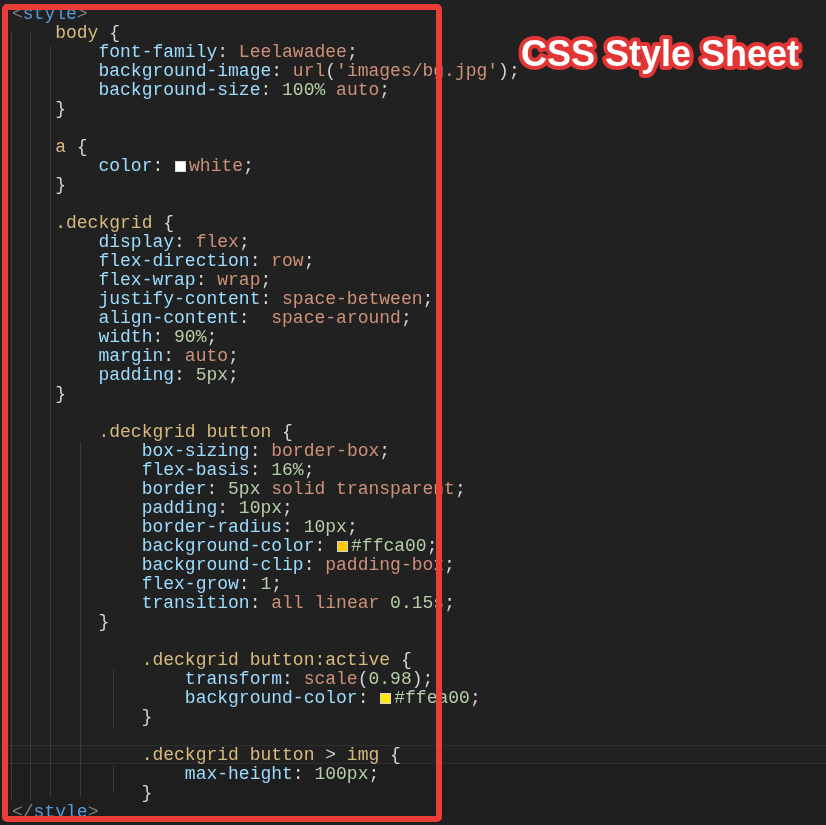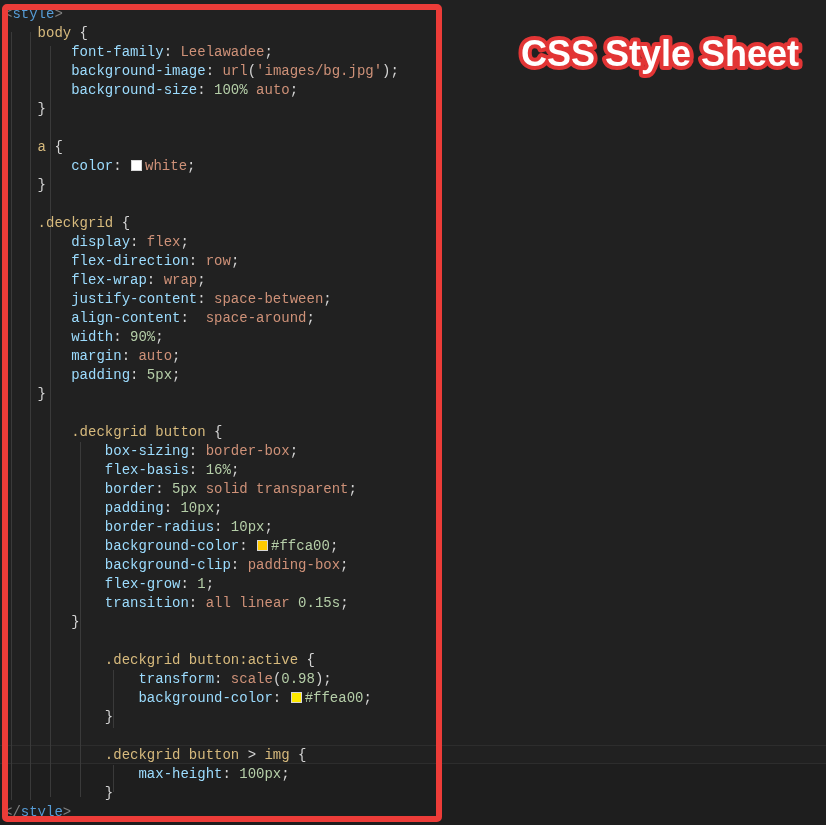--- a/index.html
+++ b/index.html
@@ -20,23 +20,23 @@
   .indent-guide{
     position:absolute;width:1px;background:#3a3a3a;
   }
   .g1{left:11px;top:32px;height:768px;}
   .g2{left:30px;top:32px;height:768px;}
   .g3{left:50px;top:46px;height:751px;}
   .g4{left:80px;top:442px;height:355px;}
   .g5{left:113px;top:670px;height:58px;}
   .g6{left:113px;top:765px;height:27px;}
   .code{
-    position:absolute;left:4px;top:5px;margin:0;
+    position:absolute;left:12px;top:5px;margin:0;
     font-family:"Liberation Mono","DejaVu Sans Mono",monospace;
-    font-size:14px;line-height:19px;white-space:pre;
+    font-size:18px;line-height:19px;white-space:pre;
   }
   .code .line{height:19px;}
   .swatch{
     display:inline-block;width:11px;height:11px;box-sizing:border-box;
     border:1px solid #d6d6d6;margin:0 3px -1px 1px;
   }
   .frame{
     position:absolute;left:2px;top:4px;width:440px;height:818px;
     box-sizing:border-box;border:6px solid #ec3c38;border-radius:5px;
     pointer-events:none;

